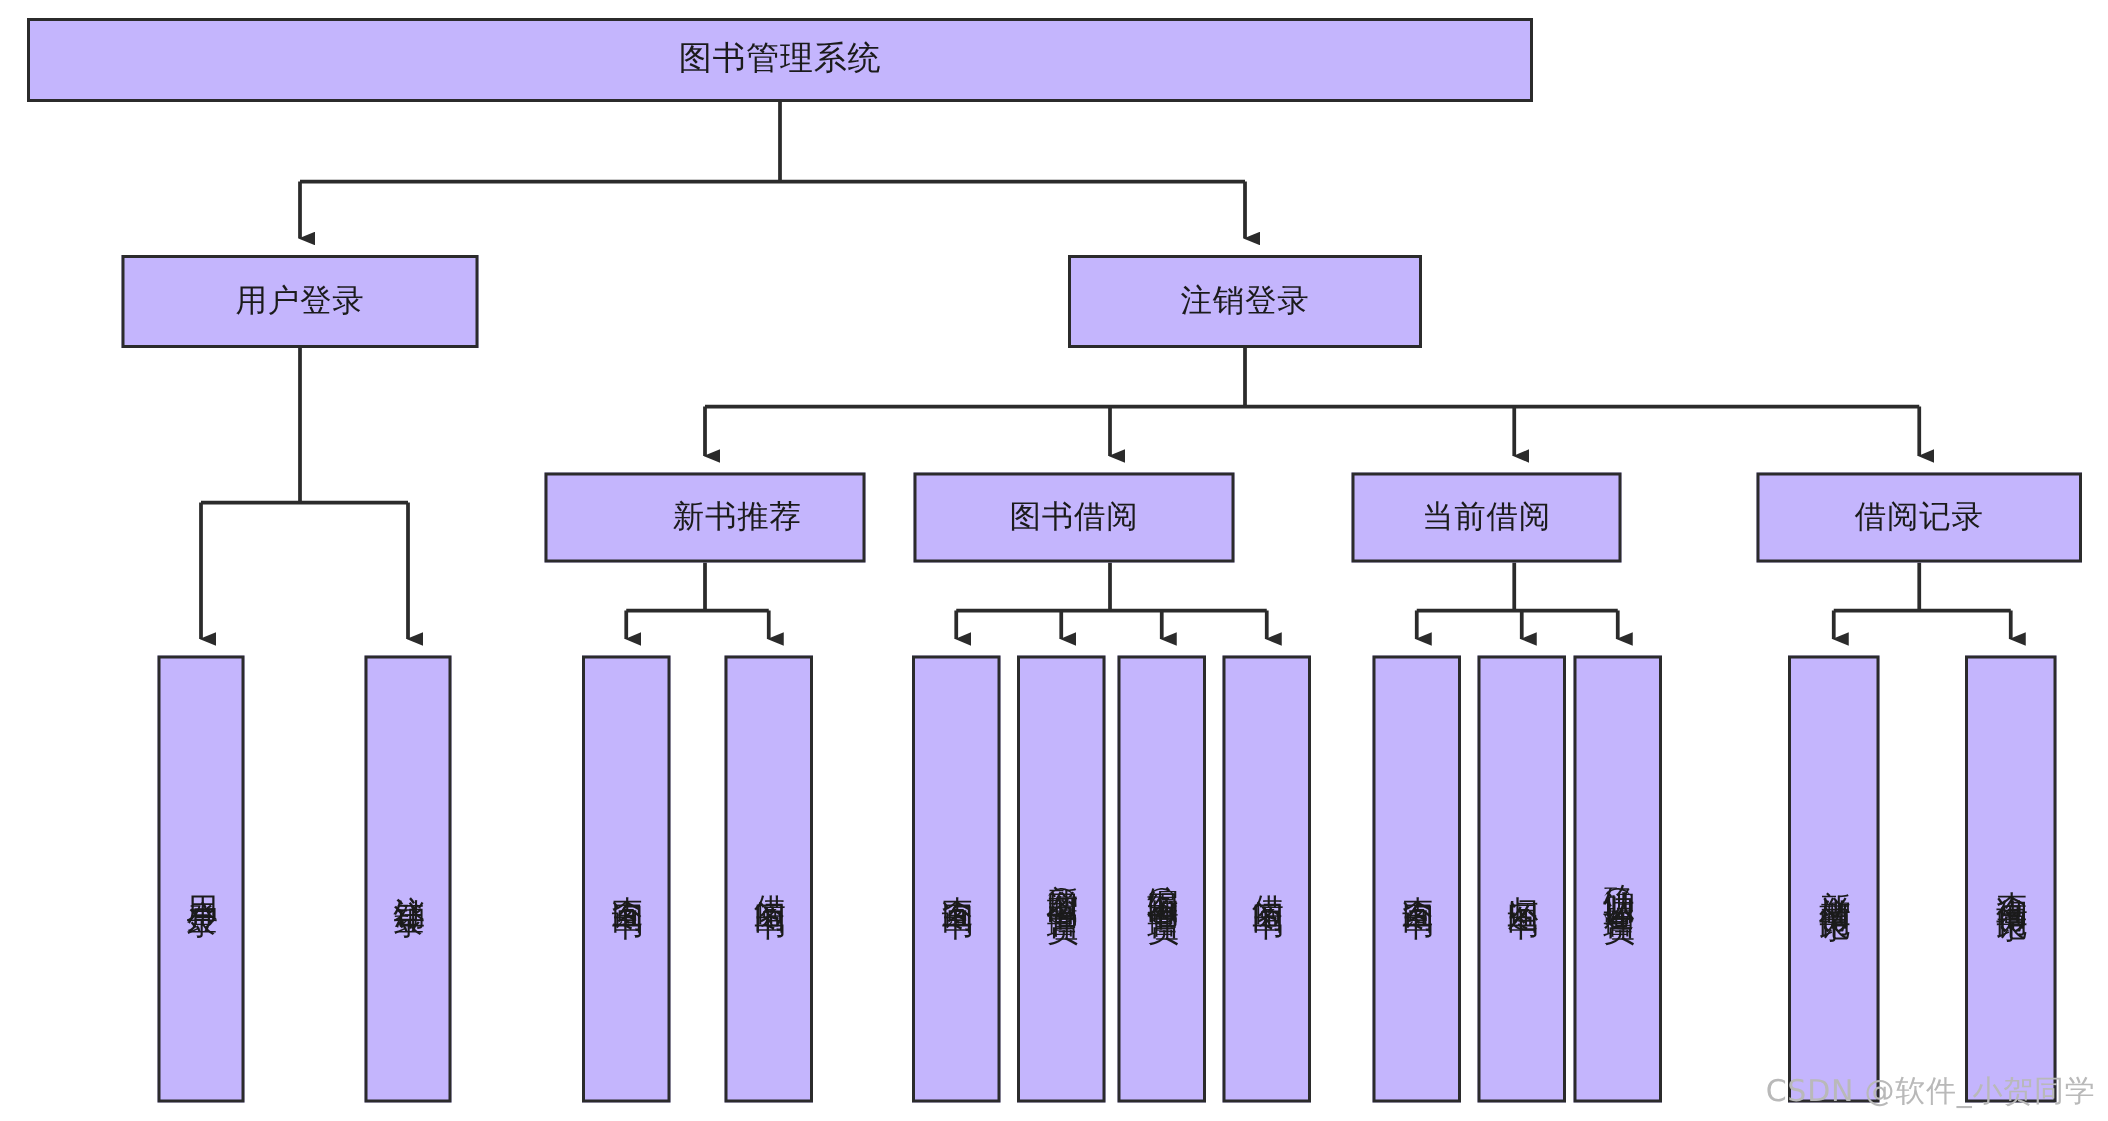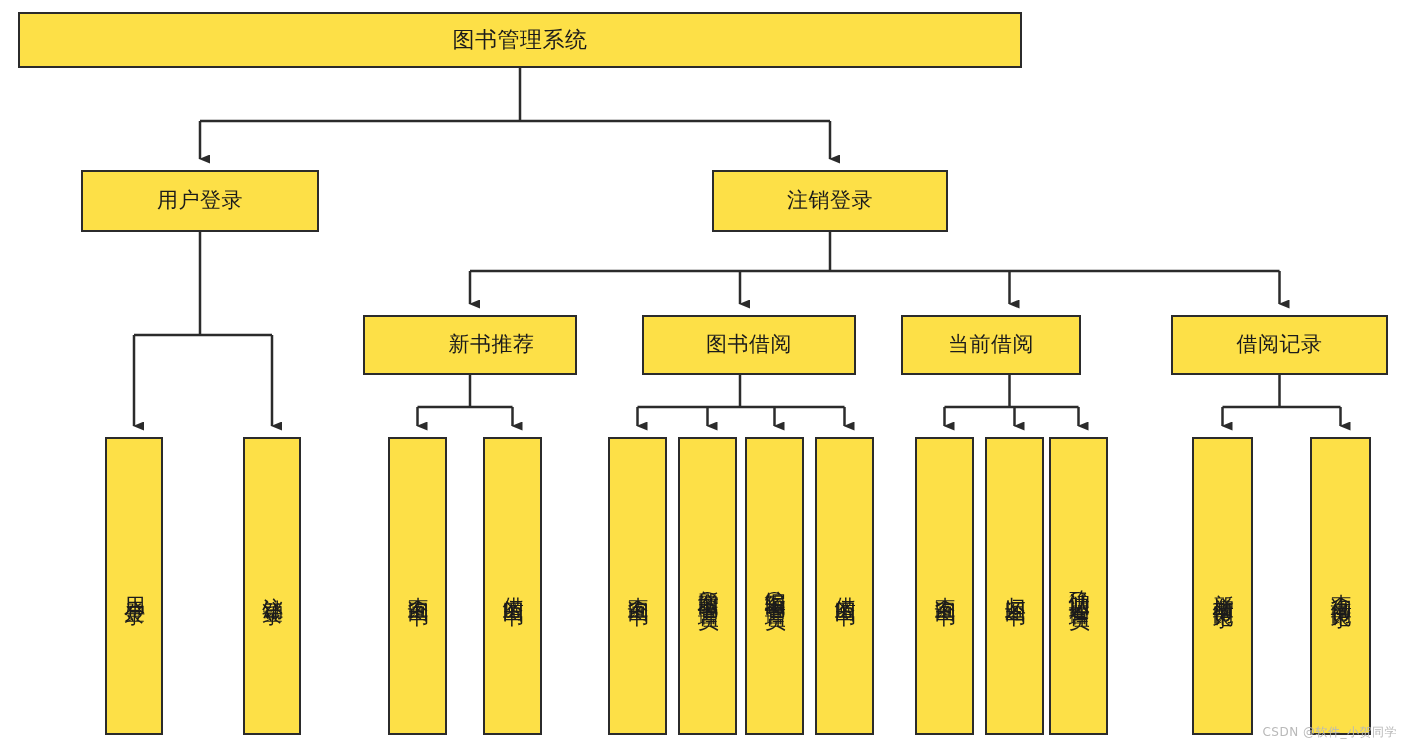--- a/index.html
+++ b/index.html
@@ -22,21 +22,21 @@
   #edge-layer {
     position: absolute;
     left: 0;
     top: 0;
     width: 1405px;
     height: 747px;
   }
   .node {
     position: absolute;
     box-sizing: border-box;
-    background: #fde047;
+    background: #c4b5fd;
     border: 2.5px solid #2b2b2b;
     display: flex;
     align-items: center;
     justify-content: center;
     z-index: 3;
   }
   .node-label {
     font-size: 21px;
     line-height: 1.12;
     color: #1b1b1b;
@@ -50,21 +50,21 @@
     letter-spacing: 3px;
     font-size: 21px;
     white-space: normal;
     max-height: 100%;
   }
   .node.root .node-label { font-size: 22px; }
   .watermark {
     position: absolute;
     right: 8px;
     bottom: 6px;
-    font-size: 12px;
+    font-size: 20px;
     color: #b9b9b9;
     letter-spacing: 0.5px;
     z-index: 5;
     white-space: nowrap;
     font-family: "DejaVu Sans", "Liberation Sans", sans-serif;
   }
 </style>
 </head>
 <body>
 
@@ -119,21 +119,21 @@
       </div>
       <div class="node" style="left: 81px; top: 170px; width: 238px; height: 62px;">
         <span class="node-label">用户登录</span>
       </div>
       <div class="node" style="left: 712px; top: 170px; width: 236px; height: 62px;">
         <span class="node-label">注销登录</span>
       </div>
       <div class="node" style="left: 363px; top: 315px; width: 214px; height: 60px; padding-left: 43px;">
         <span class="node-label">新书推荐</span>
       </div>
-      <div class="node" style="left: 642px; top: 315px; width: 214px; height: 60px;">
+      <div class="node" style="left: 609px; top: 315px; width: 214px; height: 60px;">
         <span class="node-label">图书借阅</span>
       </div>
       <div class="node" style="left: 901px; top: 315px; width: 180px; height: 60px;">
         <span class="node-label">当前借阅</span>
       </div>
       <div class="node" style="left: 1171px; top: 315px; width: 217px; height: 60px;">
         <span class="node-label">借阅记录</span>
       </div>
       <div class="node leaf" style="left: 105px; top: 437px; width: 58px; height: 298px;">
         <span class="node-label">用户登录</span>

